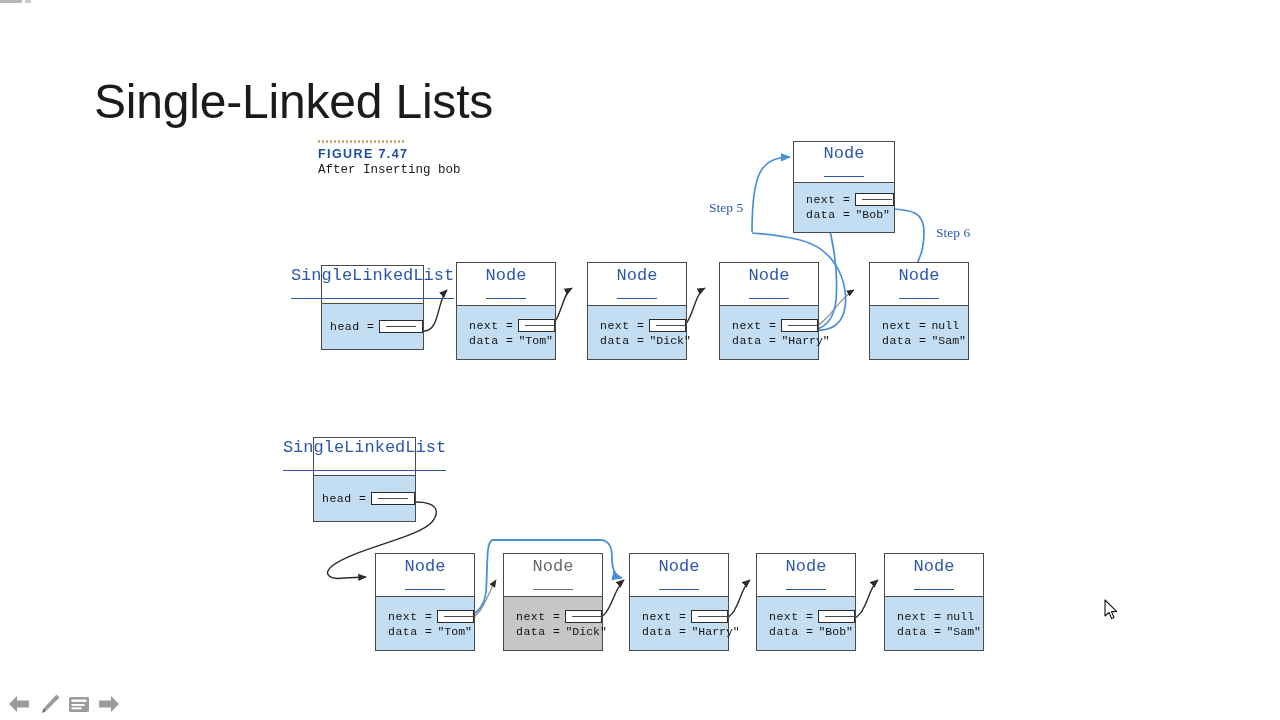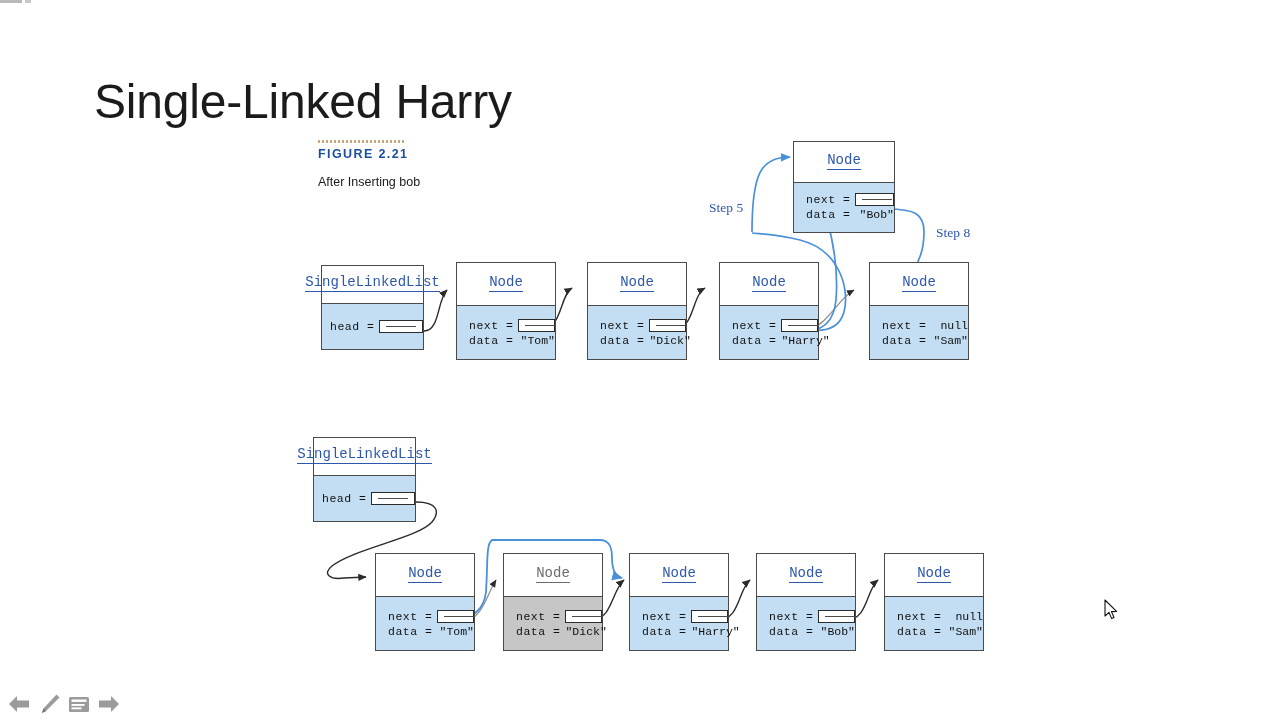--- a/index.html
+++ b/index.html
@@ -30,22 +30,22 @@
   .fig-rule{
     width:88px;height:3px;
     background:repeating-linear-gradient(to right,#c7a77a 0 2px,transparent 2px 4px);
     margin-bottom:4px;
   }
   .fig-label{
     font-size:12.5px;font-weight:bold;color:#1a4fa0;
     letter-spacing:1.4px;font-family:"Liberation Sans", sans-serif;
   }
   .fig-caption{
-    font-size:12.5px;color:#1a1a1a;margin-top:14px;
-    font-family:Liberation Sans, sans-serif;white-space:nowrap;
+    font-size:12.5px;color:#1a1a1a;margin-top:2px;
+    font-family:Liberation Mono, monospace;white-space:nowrap;
   }
 
   
   .box{
     position:absolute;
     border:1.3px solid #4a4a4a;
     background:#ffffff;
     box-sizing:border-box;
   }
   .box .hdr{
@@ -59,29 +59,29 @@
     border-top:1.3px solid #4a4a4a;
     box-sizing:border-box;
     padding-left:12px;
     display:flex;flex-direction:column;justify-content:center;
   }
   .box.grey .body{background:#c6c6c6;}
   .box.grey .hdr .cls{color:#6b6b6b;border-bottom-color:#6b6b6b;}
 
   .cls{
     font-family:"Liberation Mono", monospace;
-    font-size:14px;color:#2d57ad;
+    font-size:17px;color:#2d57ad;
     border-bottom:1px solid #2d57ad;
-    padding-bottom:2px;line-height:13px;
+    padding-bottom:16px;line-height:13px;
     white-space:nowrap;
   }
   .fld{
     font-family:"Liberation Mono", monospace;
     font-size:11.5px;color:#111;line-height:15px;
-    white-space:nowrap;display:flex;align-items:center;justify-content:space-between;
+    white-space:nowrap;display:flex;align-items:center;
   }
   .fld .k{letter-spacing:0.5px;}
   
   .ptr{
     display:inline-block;width:42px;height:11px;
     border:1.2px solid #2b2b2b;background:#ffffff;
     margin-left:5px;position:relative;vertical-align:middle;
   }
   .ptr::after{
     content:"";position:absolute;left:6px;top:5px;
@@ -106,25 +106,25 @@
   .cursor{position:absolute;left:1104px;top:599px;width:14px;height:22px;}
 </style>
 </head>
 <body>
 
 <div id="slide">
 
   <div class="edge-artifact"></div>
   <div class="edge-artifact2"></div>
 
-  <div class="slide-title">Single-Linked Harry</div>
+  <div class="slide-title">Single-Linked Lists</div>
 
   <div class="fig-block" style="left:318px;top:140px;">
     <div class="fig-rule"></div>
-    <div class="fig-label">FIGURE 2.21</div>
+    <div class="fig-label">FIGURE 7.47</div>
     <div class="fig-caption">After Inserting bob</div>
   </div>
 
 
   <svg class="links" viewBox="0 0 1280 720">
     <defs>
       <marker id="ahB" markerWidth="7" markerHeight="7" refX="5.5" refY="3" orient="auto">
         <path d="M0,0.4 L6,3 L0,5.6 z" fill="#2b2b2b"></path>
       </marker>
       <marker id="ahL" markerWidth="7" markerHeight="7" refX="5.5" refY="3" orient="auto">
@@ -171,21 +171,21 @@
         <span class="ptr"></span>
       </div>
       <div class="fld">
         <span class="k">data =</span>
         <span style="margin-left:5px">"Bob"</span>
       </div>
     </div>
   </div>
 
   <div class="step" style="left:709px;top:200px;">Step 5</div>
-  <div class="step" style="left:936px;top:225px;">Step 8</div>
+  <div class="step" style="left:936px;top:225px;">Step 6</div>
 
   <div class="box" style="left:321px;top:265px;width:103px;height:85px;">
     <div class="hdr">
       <span class="cls">SingleLinkedList</span>
     </div>
     <div class="body" style="padding-left:8px">
       <div class="fld">
         <span class="k">head =</span>
         <span class="ptr"></span>
       </div>

